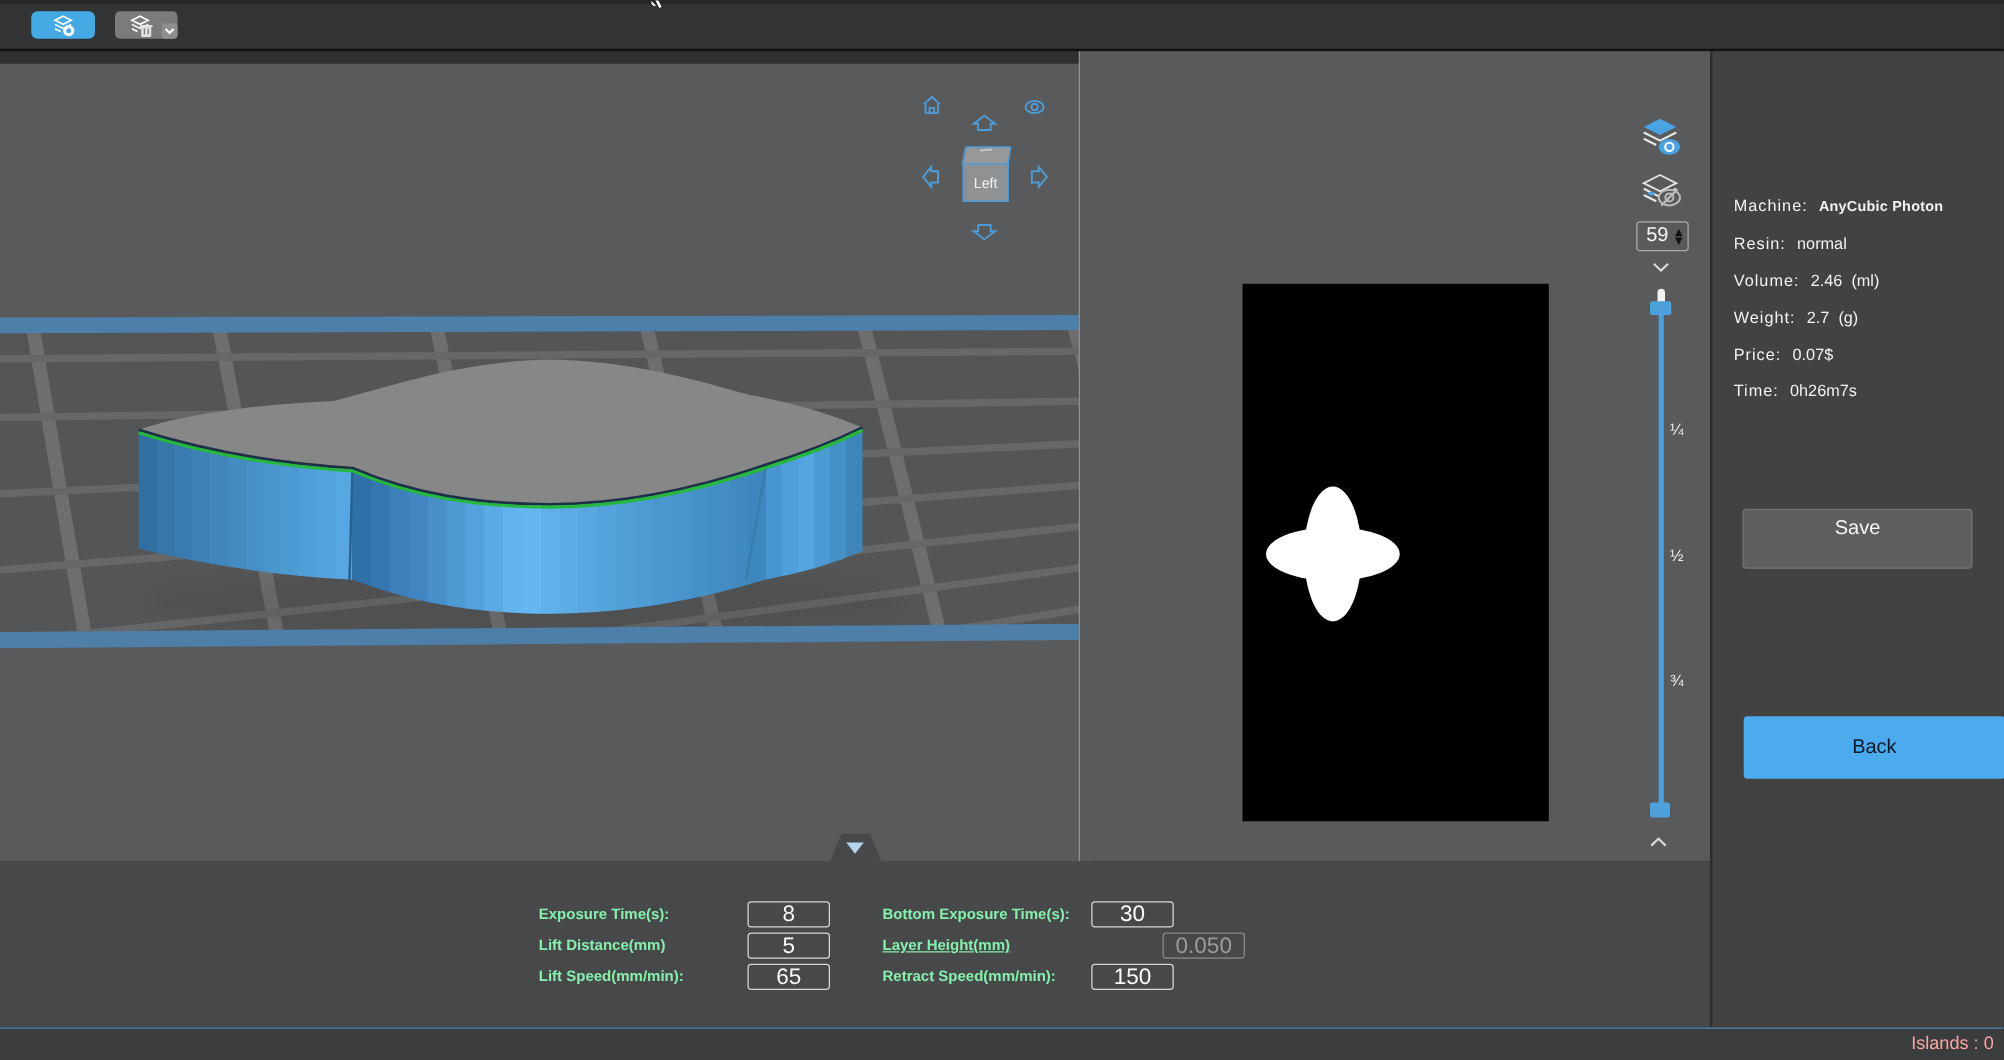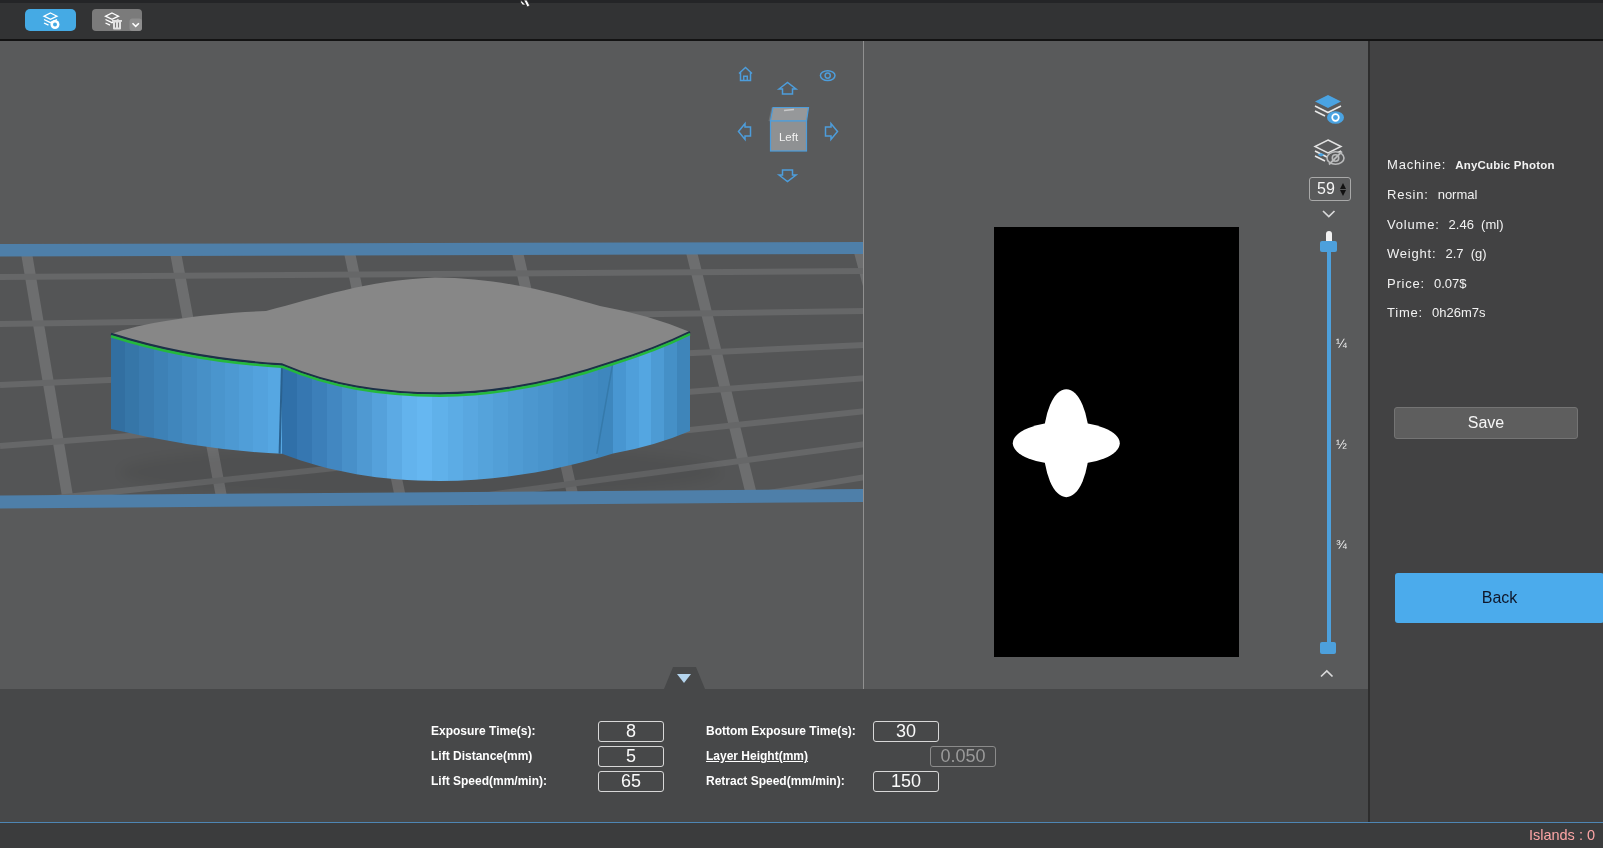--- a/index.html
+++ b/index.html
@@ -1,37 +1,37 @@
 <!DOCTYPE html>
 <html><head>
 <meta charset="utf-8">
 <style>
   html,body{margin:0;padding:0;width:1603px;height:848px;overflow:hidden;
     font-family:"Liberation Sans",sans-serif;background:#2f3031;}
   .abs{position:absolute;}
   #toolbar{position:absolute;left:0;top:0;width:1603px;height:41px;background:#323334;}
   #toolbar .topstrip{position:absolute;left:0;top:0;width:100%;height:3px;background:#242527;}
   #toolbar .botline{position:absolute;left:0;top:39px;width:100%;height:2px;background:#131313;}
-  #viewport{position:absolute;left:0;top:41px;width:872px;height:648px;background:#595a5b;}
+  #viewport{position:absolute;left:0;top:51px;width:872px;height:648px;background:#595a5b;}
   #midpanel{position:absolute;left:864px;top:41px;width:505px;height:648px;background:#595a5b;}
   #divider1{position:absolute;left:863px;top:41px;width:1px;height:648px;background:#909090;}
   #divider2{position:absolute;left:1368px;top:41px;width:2px;height:781px;background:#2d2d2d;}
   #rightpanel{position:absolute;left:1370px;top:41px;width:233px;height:781px;background:#424243;}
   #botpanel{position:absolute;left:0;top:689px;width:1368px;height:133px;background:#474849;}
   #statusbar{position:absolute;left:0;top:822px;width:1603px;height:26px;background:#3b3c3d;
     border-top:1.5px solid #4e86b4;box-sizing:border-box;}
   #statusbar span{position:absolute;right:8px;top:4px;font-size:14.5px;color:#fca5a5;}
   .rrow{position:absolute;left:17px;font-size:13px;color:#f2f2f2;letter-spacing:0.8px;white-space:nowrap;}
   .rrow .v{letter-spacing:0px;margin-left:9px;}
-  .btn-save{position:absolute;left:24px;top:366px;width:184px;height:32px;background:#5e5e5e;
+  .btn-save{position:absolute;left:24px;top:366px;width:184px;height:48px;background:#5e5e5e;
     border:1px solid #747474;border-radius:3px;box-sizing:border-box;color:#f5f5f5;font-size:16px;
     text-align:center;line-height:30px;}
   .btn-back{position:absolute;left:25px;top:532px;width:209px;height:50px;background:#4babec;
     border-radius:3px;color:#0f172a;font-size:16px;text-align:center;line-height:50px;}
-  .plabel{position:absolute;font-size:12px;font-weight:700;color:#ffffff;white-space:nowrap;}
+  .plabel{position:absolute;font-size:12px;font-weight:700;color:#86efac;white-space:nowrap;}
   .pbox{position:absolute;width:66px;height:21px;border:1.5px solid #d8d8d8;border-radius:3px;
     box-sizing:border-box;text-align:center;font-size:18px;color:#fafafa;line-height:18px;}
   .pbox.dis{border-color:#8b8b8b;color:#9a9a9a;}
   #tab{position:absolute;left:664px;top:667px;width:41px;height:22px;background:#474849;
     clip-path:polygon(22% 0,78% 0,100% 100%,0 100%);}
   #tab .tri{position:absolute;left:13px;top:7px;width:0;height:0;
     border-left:7.5px solid transparent;border-right:7.5px solid transparent;border-top:9.5px solid #b5d5ee;}
   #blackrect{position:absolute;left:130px;top:186px;width:245px;height:430px;background:#000;}
   .spin{position:absolute;left:445px;top:136px;width:42px;height:24px;border:1.5px solid #a9a9a9;
     border-radius:3px;box-sizing:border-box;}

